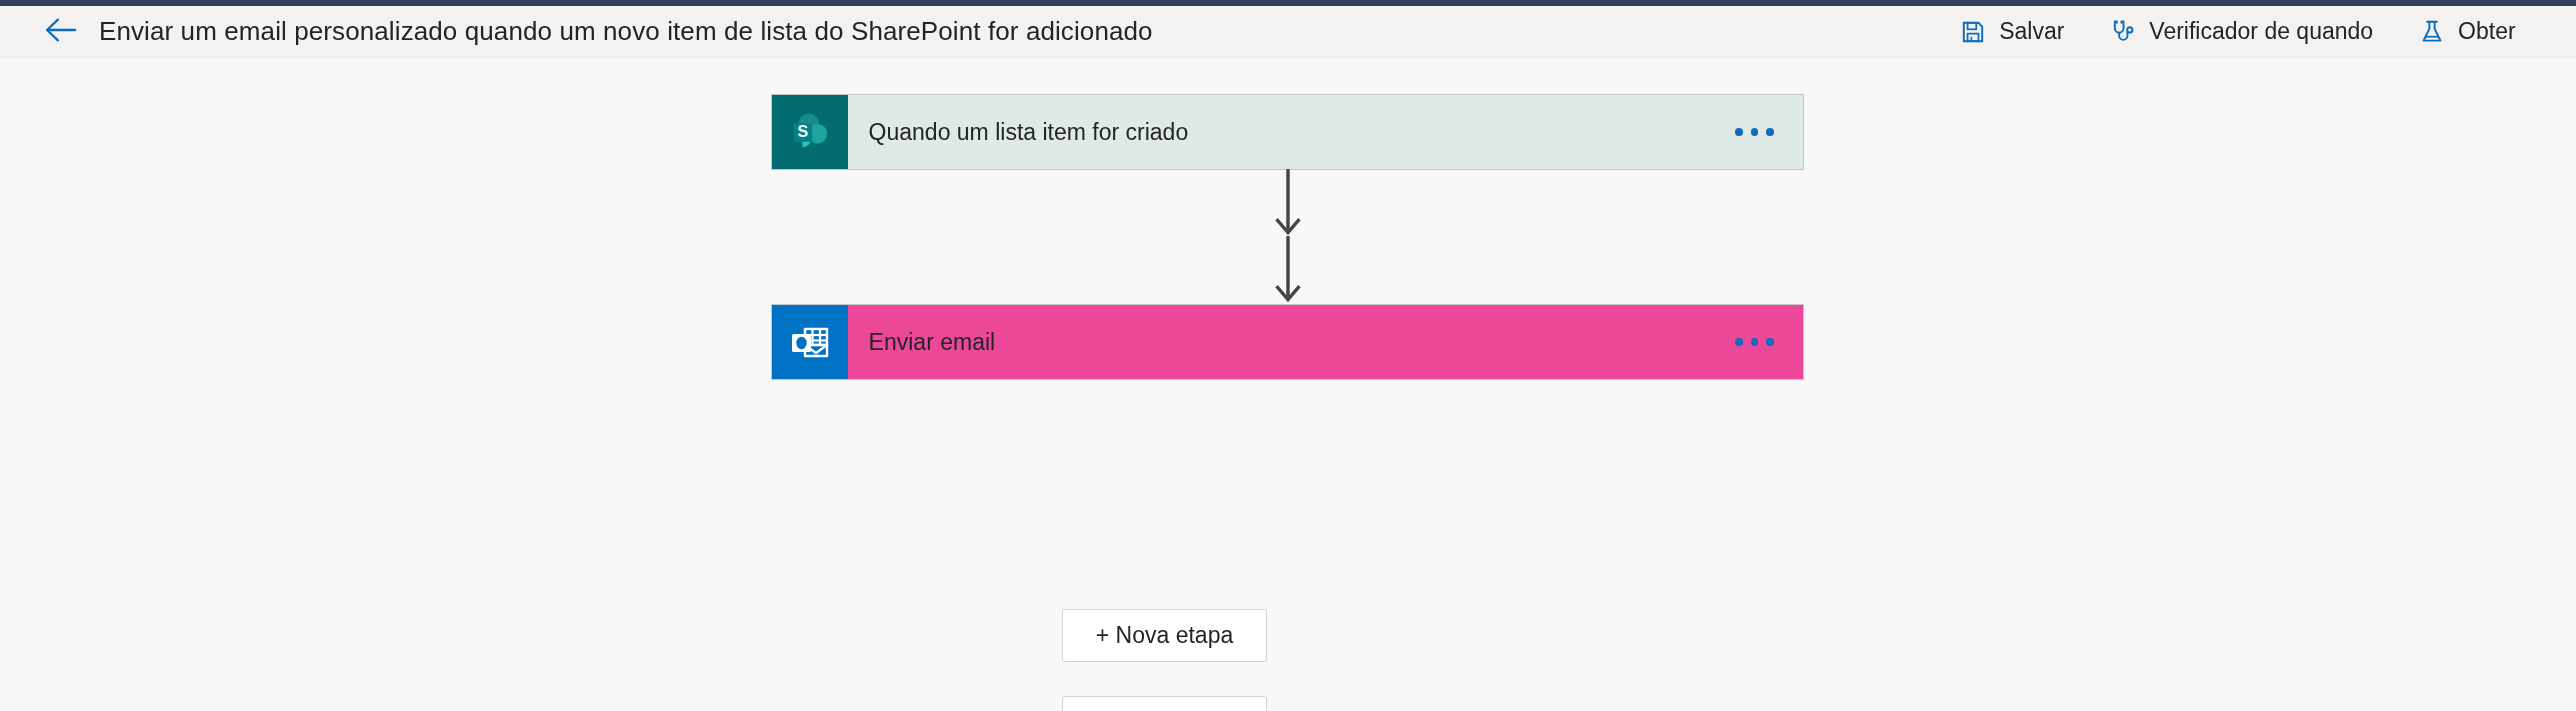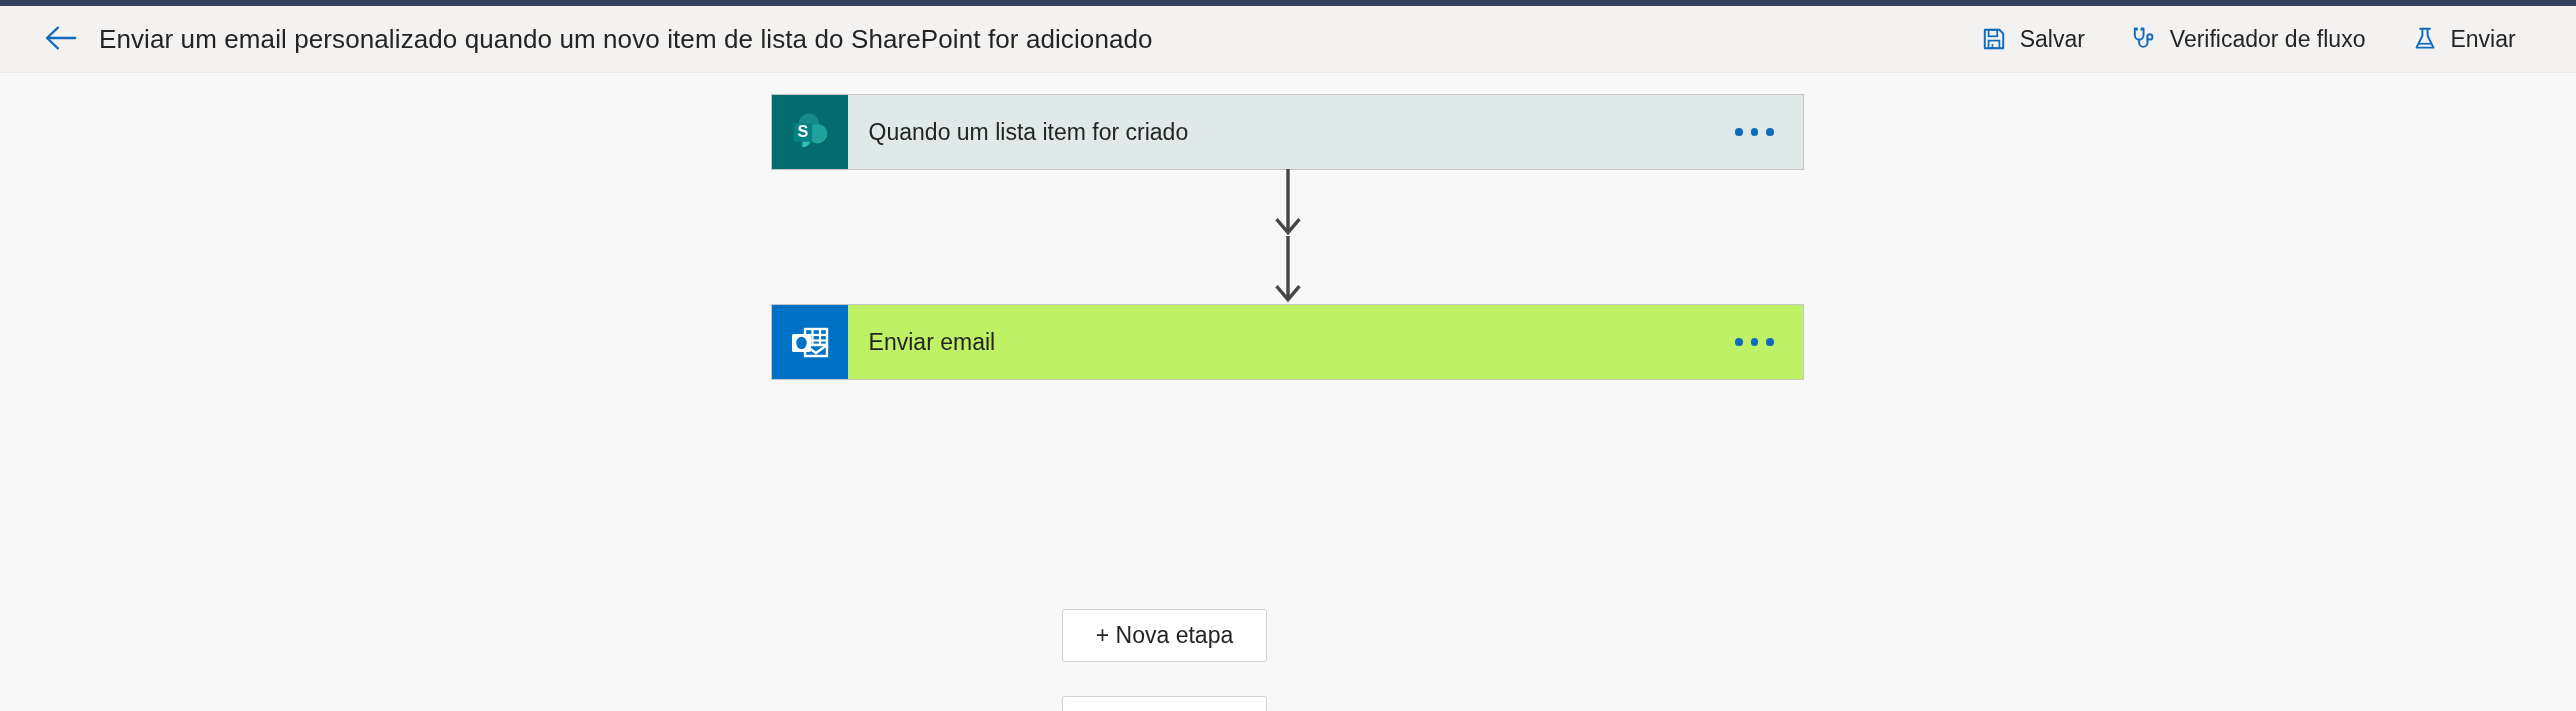--- a/index.html
+++ b/index.html
@@ -23,21 +23,21 @@
     width: 2576px;
     height: 6px;
     background: #33415C;
   }
 
   
   .header {
     position: absolute;
     top: 6px; left: 0;
     width: 2576px;
-    height: 67px;
+    height: 52px;
     background: #F3F2F1;
     display: flex;
     align-items: center;
     border-bottom: 0.9px solid #EDEBE9;
   }
   .back-btn {
     margin-left: 40px;
     width: 40px; height: 40px;
     display: flex;
     align-items: center;
@@ -200,32 +200,32 @@
     </div>
 
     <div class="tool-item">
       <span class="tool-icon">
         <svg width="27.5" height="27.5" viewBox="0 0 24 24">
           <path d="M6 3 V4.2 M6 3 H4.2 V9 A3.8 3.8 0 0 0 11.8 9 V3 H10 M10 3 V4.2" fill="none" stroke="#0F6CBD" stroke-width="1.7" stroke-linecap="round" stroke-linejoin="round"></path>
           <path d="M8 12.8 V15.5 A3.6 3.6 0 0 0 15.2 15.5 V12.4" fill="none" stroke="#0F6CBD" stroke-width="1.7" stroke-linecap="round"></path>
           <circle cx="17.3" cy="10.4" r="2.3" fill="none" stroke="#0F6CBD" stroke-width="1.7"></circle>
         </svg>
       </span>
-      <span class="tool-label">Verificador de fluxo</span>
+      <span class="tool-label">Verificador de quando</span>
     </div>
 
     <div class="tool-item">
       <span class="tool-icon">
         <svg width="26" height="27.5" viewBox="0 0 24 24">
           <line x1="7.5" y1="2.8" x2="16.5" y2="2.8" stroke="#0F6CBD" stroke-width="1.8" stroke-linecap="round"></line>
           <path d="M9.6 2.8 V9.2 L4.2 20.2 H19.8 L14.4 9.2 V2.8" fill="none" stroke="#0F6CBD" stroke-width="1.8" stroke-linejoin="round"></path>
           <line x1="6.4" y1="16.6" x2="17.6" y2="16.6" stroke="#0F6CBD" stroke-width="1.6"></line>
         </svg>
       </span>
-      <span class="tool-label">Enviar</span>
+      <span class="tool-label">Obter</span>
     </div>
 
   </div>
 </div>
 
 <div class="canvas">
 
   <div class="flow">
 
     <div class="card" style="background:#DFE9E8;">
@@ -260,21 +260,21 @@
 
     <div class="connector">
       <span>
         <svg width="40" height="67" viewBox="0 0 46 78">
           <line x1="23" y1="0" x2="23" y2="72" stroke="#484644" stroke-width="4"></line>
           <path d="M11 60 L23 74 L35 60" fill="none" stroke="#484644" stroke-width="4" stroke-linecap="square" stroke-linejoin="miter"></path>
         </svg>
       </span>
     </div>
 
-    <div class="card" style="background:#bef264;">
+    <div class="card" style="background:#ec4899;">
       <div class="card-icon" style="background:#0072C6;">
         <svg width="48" height="48" viewBox="0 0 48 48">
           <rect x="19" y="11" width="22" height="16" fill="none" stroke="#FFFFFF" stroke-width="2.4"></rect>
           <line x1="19" y1="17" x2="41" y2="17" stroke="#FFFFFF" stroke-width="2.2"></line>
           <line x1="19" y1="22.5" x2="41" y2="22.5" stroke="#FFFFFF" stroke-width="2.2"></line>
           <line x1="26.5" y1="11" x2="26.5" y2="27" stroke="#FFFFFF" stroke-width="2.2"></line>
           <line x1="34" y1="11" x2="34" y2="27" stroke="#FFFFFF" stroke-width="2.2"></line>
           <path d="M19 27 H41 V38 H19 Z" fill="#0072C6" stroke="#FFFFFF" stroke-width="2.4" stroke-linejoin="round"></path>
           <path d="M19 27 L30 35 L41 27" fill="none" stroke="#FFFFFF" stroke-width="2.4" stroke-linejoin="round"></path>
           <rect x="6" y="16" width="19" height="18" rx="1.5" fill="#FFFFFF"></rect>

